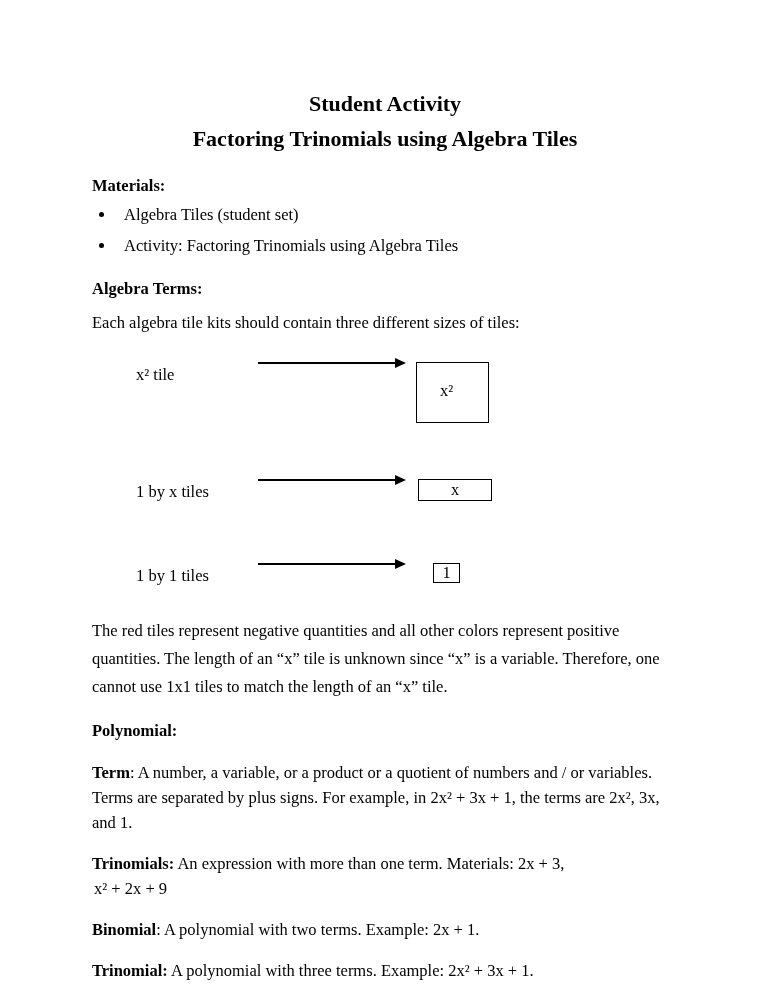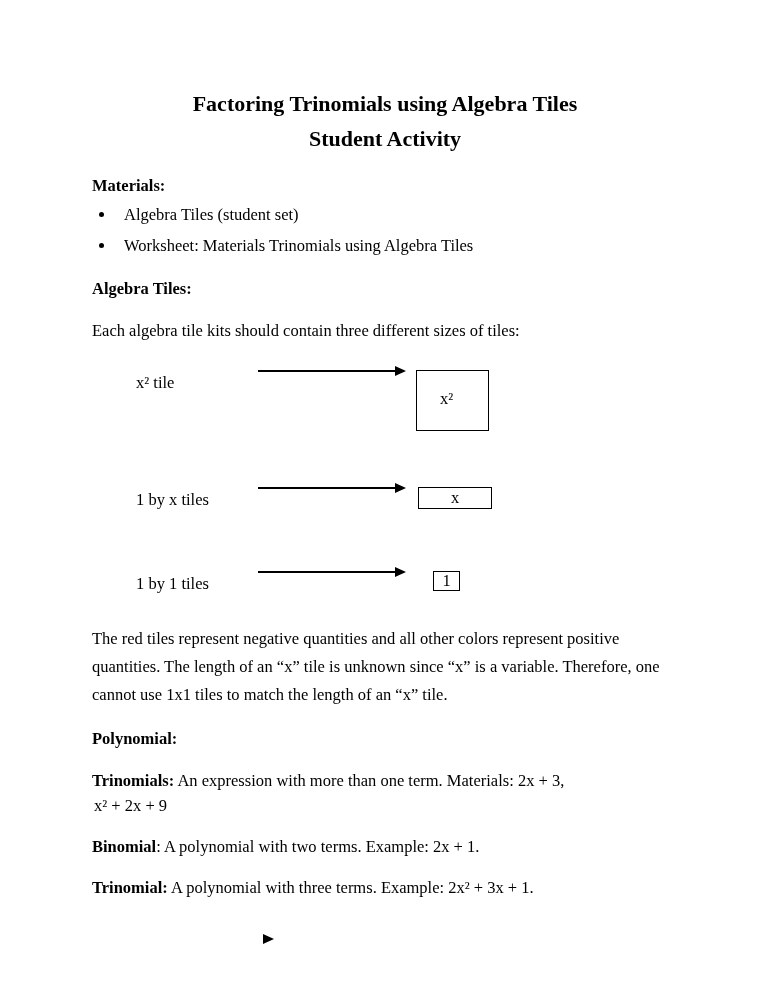--- a/index.html
+++ b/index.html
@@ -28,21 +28,21 @@
     margin-top: 17px;
   }
   ul.materials-list {
     margin: 3px 0 0 24px;
     padding: 0;
   }
   ul.materials-list li {
     margin: 0 0 5px 0;
     padding-left: 8px;
   }
-  .intro-line { margin-top: 16px; }
+  .intro-line { margin-top: 8px; }
 
   .tile-rows { margin: 26px 0 0 44px; }
   .tile-row {
     display: flex;
     align-items: flex-start;
   }
   .tile-row.row-x2 { margin-top: 14px; }
   .tile-row.row-x  { margin-top: 56px; }
   .tile-row.row-1  { margin-top: 58px; }
   .tile-label { width: 122px; flex: none; }
@@ -84,31 +84,31 @@
 
   .bottom-arrow-wrap { margin-top: 38px; margin-left: 180px; }
   .bottom-arrow { width: 136px; margin-right: 0; }
 </style>
 </head>
 <body>
 
 <div class="page">
 
   <h1 class="doc-title">
+    <div>Student Activity</div>
     <div>Factoring Trinomials using Algebra Tiles</div>
-    <div>Student Activity</div>
   </h1>
 
   <div class="section-heading">Materials:</div>
   <ul class="materials-list">
     <li>Algebra Tiles (student set)</li>
-    <li>Worksheet: Materials Trinomials using Algebra Tiles</li>
+    <li>Activity: Factoring Trinomials using Algebra Tiles</li>
   </ul>
 
-  <div class="section-heading">Algebra Tiles:</div>
+  <div class="section-heading">Algebra Terms:</div>
   <div class="intro-line">Each algebra tile kits should contain three different sizes of tiles:</div>
 
   <div class="tile-rows">
 
     <div class="tile-row row-x2">
       <span class="tile-label">x²  tile</span>
       <span class="arrow"></span>
       <span class="tile tile-x2">
         <span class="tile-text">x²</span>
       </span>
@@ -129,20 +129,21 @@
         <span class="tile-text">1</span>
       </span>
     </div>
 
   </div>
 
   <div class="note-para">The red tiles represent negative quantities and all other colors represent positive quantities.  The length of an “x” tile is unknown since “x” is a variable. Therefore, one cannot use 1x1 tiles to match the length of an “x” tile.</div>
 
   <div class="section-heading">Polynomial:</div>
 
+  <div class="term-entry"><span class="lead">Term</span><span>: A number, a variable, or a product or a quotient of numbers and / or variables. Terms are separated by plus signs. For example, in 2x² + 3x + 1, the terms are 2x², 3x, and 1.</span></div>
 
   <div class="term-entry"><span class="lead">Trinomials:</span><span> An expression with more than one term. Materials: 2x + 3,</span><div class="term-line2">x² + 2x + 9</div></div>
 
   <div class="term-entry"><span class="lead">Binomial</span><span>: A polynomial with two terms. Example: 2x + 1.</span></div>
 
   <div class="term-entry"><span class="lead">Trinomial:</span><span> A polynomial with three terms. Example: 2x² + 3x + 1.</span></div>
 
   <div class="bottom-arrow-wrap">
     <span class="arrow bottom-arrow"></span>
   </div>

